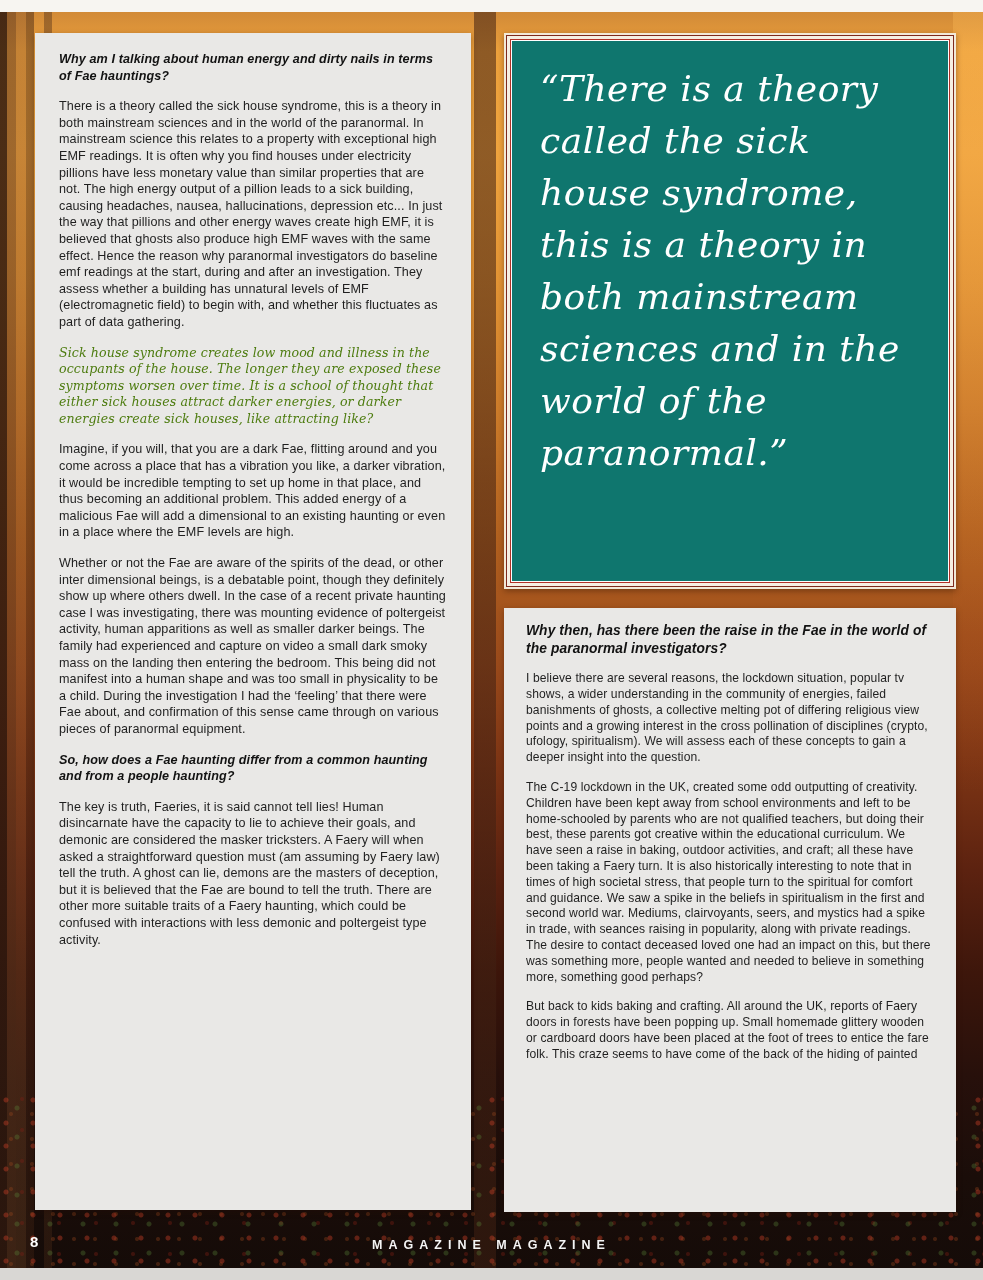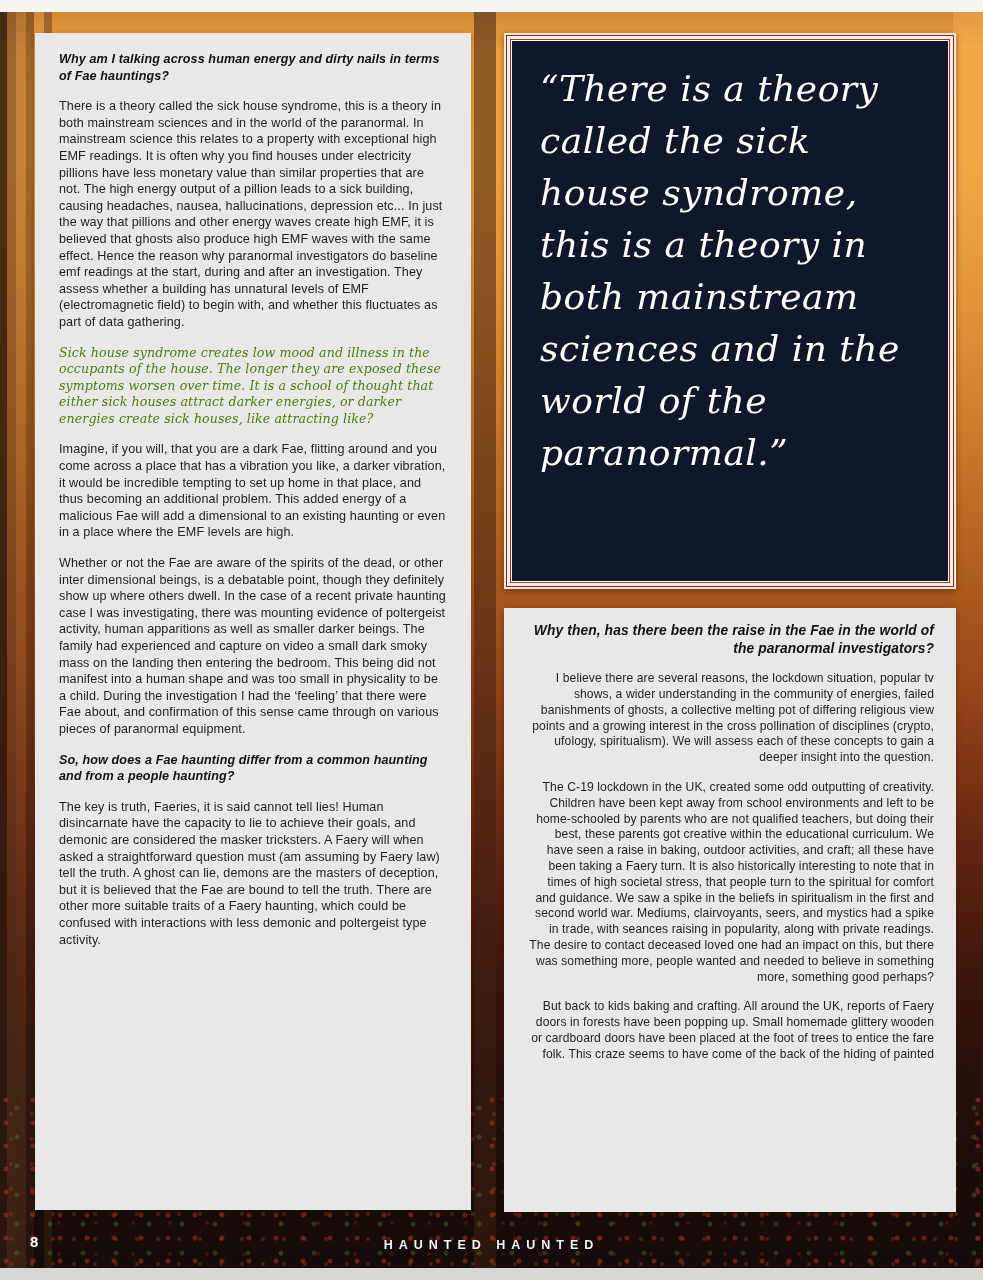--- a/index.html
+++ b/index.html
@@ -33,53 +33,53 @@
     opacity:.8;}
   .strip-top{position:absolute;left:0;top:0;width:100%;height:12px;background:#f7f5f1;}
   .strip-bottom{position:absolute;left:0;bottom:0;width:100%;height:12px;background:#d9d7d4;}
 
   
   .panel{position:absolute;background:#e9e8e6;box-sizing:border-box;overflow:hidden;
     box-shadow:0 2px 6px rgba(40,15,5,.35);color:#1f1f1f;}
   .panel-left{left:35px;top:33px;width:436px;height:1177px;padding:18px 24px 14px 24px;}
   .panel-right{left:504px;top:608px;width:452px;height:604px;padding:14px 22px 12px 22px;}
   .panel p{margin:0 0 14px 0;font-size:12.6px;line-height:16.6px;letter-spacing:.1px;}
-  .panel-right p{font-size:12.1px;line-height:15.8px;text-align:right;}
+  .panel-right p{font-size:12.1px;line-height:15.8px;}
   .q-head{font-style:italic;font-weight:bold;font-size:14.6px;line-height:18.6px;margin:0 0 14px 0;color:#121212;}
   .panel-right .q-head{font-size:13.8px;line-height:17.6px;}
   .inline-pullquote{font-family:"DejaVu Serif",serif;font-style:italic;color:#4d7c0f;
     font-size:14.6px;line-height:19px;margin:0 28px 15px 14px;}
 
   
   .quote-frame{position:absolute;left:504px;top:33px;width:452px;height:556px;box-sizing:border-box;
     background:#f2e9d8;padding:2px;box-shadow:0 2px 6px rgba(40,15,5,.4);}
   .qf-a{border:1px solid #7e2a1d;padding:3px;height:100%;box-sizing:border-box;background:#f6efe2;}
   .qf-b{border:1px solid #b03226;padding:1px;height:100%;box-sizing:border-box;background:#ffffff;}
-  .qf-inner{background:#0f172a;height:100%;box-sizing:border-box;padding:22px 28px;
+  .qf-inner{background:#0f766e;height:100%;box-sizing:border-box;padding:22px 28px;
     display:flex;align-items:flex-start;}
   .quote-text{font-family:"DejaVu Serif",serif;font-style:italic;color:#ffffff;
     font-size:36px;line-height:52px;letter-spacing:.5px;}
 
   
   .page-number{position:absolute;left:30px;top:1233px;color:#ffffff;font-weight:bold;font-size:15px;}
   .footer-title{position:absolute;left:0;top:1238px;width:100%;text-align:center;color:#f4f4f4;
     font-weight:bold;font-size:12.5px;letter-spacing:6px;}
 </style>
 </head>
 <body>
 
 <div class="page">
   <div class="trunks"></div>
   <div class="gap-trunk"></div>
   <div class="right-glow"></div>
   <div class="floor"></div>
   <div class="strip-top"></div>
 
   <div class="panel panel-left">
-    <p class="q-head">Why am I talking across human energy and dirty nails in terms of Fae hauntings?</p>
+    <p class="q-head">Why am I talking about human energy and dirty nails in terms of Fae hauntings?</p>
     <p>There is a theory called the sick house syndrome, this is a theory in both mainstream sciences and in the world of the paranormal. In mainstream science this relates to a property with exceptional high EMF readings. It is often why you find houses under electricity pillions have less monetary value than similar properties that are not. The high energy output of a pillion leads to a sick building, causing headaches, nausea, hallucinations, depression etc... In just the way that pillions and other energy waves create high EMF, it is believed that ghosts also produce high EMF waves with the same effect. Hence the reason why paranormal investigators do baseline emf readings at the start, during and after an investigation. They assess whether a building has unnatural levels of EMF (electromagnetic field) to begin with, and whether this fluctuates as part of data gathering.</p>
     <p class="inline-pullquote">Sick house syndrome creates low mood and illness in the occupants of the house. The longer they are exposed these symptoms worsen over time. It is a school of thought that either sick houses attract darker energies, or darker energies create sick houses, like attracting like?</p>
     <p>Imagine, if you will, that you are a dark Fae, flitting around and you come across a place that has a vibration you like, a darker vibration, it would be incredible tempting to set up home in that place, and thus becoming an additional problem. This added energy of a malicious Fae will add a dimensional to an existing haunting or even in a place where the EMF levels are high.</p>
     <p>Whether or not the Fae are aware of the spirits of the dead, or other inter dimensional beings, is a debatable point, though they definitely show up where others dwell. In the case of a recent private haunting case I was investigating, there was mounting evidence of poltergeist activity, human apparitions as well as smaller darker beings. The family had experienced and capture on video a small dark smoky mass on the landing then entering the bedroom. This being did not manifest into a human shape and was too small in physicality to be a child. During the investigation I had the ‘feeling’ that there were Fae about, and confirmation of this sense came through on various pieces of paranormal equipment.</p>
     <p class="q-head">So, how does a Fae haunting differ from a common haunting and from a people haunting?</p>
     <p>The key is truth, Faeries, it is said cannot tell lies! Human disincarnate have the capacity to lie to achieve their goals, and demonic are considered the masker tricksters. A Faery will when asked a straightforward question must (am assuming by Faery law) tell the truth. A ghost can lie, demons are the masters of deception, but it is believed that the Fae are bound to tell the truth. There are other more suitable traits of a Faery haunting, which could be confused with interactions with less demonic and poltergeist type activity.</p>
   </div>
 
   <div class="quote-frame">
     <div class="qf-a">
@@ -92,16 +92,16 @@
   </div>
 
   <div class="panel panel-right">
     <p class="q-head">Why then, has there been the raise in the Fae in the world of the paranormal investigators?</p>
     <p>I believe there are several reasons, the lockdown situation, popular tv shows, a wider understanding in the community of energies, failed banishments of ghosts, a collective melting pot of differing religious view points and a growing interest in the cross pollination of disciplines (crypto, ufology, spiritualism). We will assess each of these concepts to gain a deeper insight into the question.</p>
     <p>The C-19 lockdown in the UK, created some odd outputting of creativity. Children have been kept away from school environments and left to be home-schooled by parents who are not qualified teachers, but doing their best, these parents got creative within the educational curriculum. We have seen a raise in baking, outdoor activities, and craft; all these have been taking a Faery turn. It is also historically interesting to note that in times of high societal stress, that people turn to the spiritual for comfort and guidance. We saw a spike in the beliefs in spiritualism in the first and second world war. Mediums, clairvoyants, seers, and mystics had a spike in trade, with seances raising in popularity, along with private readings. The desire to contact deceased loved one had an impact on this, but there was something more, people wanted and needed to believe in something more, something good perhaps?</p>
     <p>But back to kids baking and crafting. All around the UK, reports of Faery doors in forests have been popping up. Small homemade glittery wooden or cardboard doors have been placed at the foot of trees to entice the fare folk. This craze seems to have come of the back of the hiding of painted</p>
   </div>
 
   <div class="page-number">8</div>
-  <div class="footer-title">HAUNTED HAUNTED</div>
+  <div class="footer-title">MAGAZINE MAGAZINE</div>
 
   <div class="strip-bottom"></div>
 </div>
 
 </body></html>

